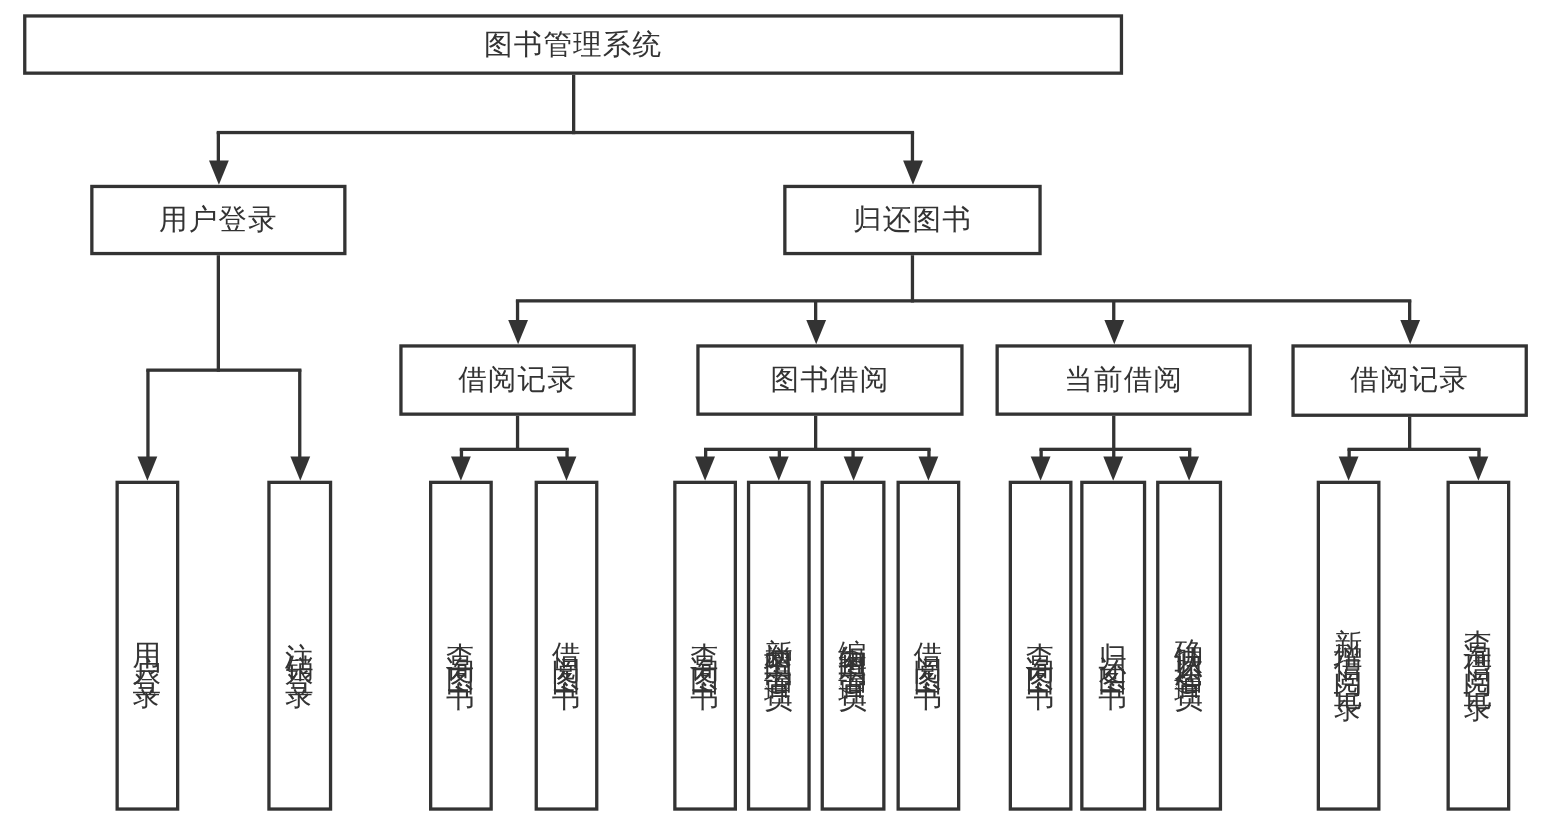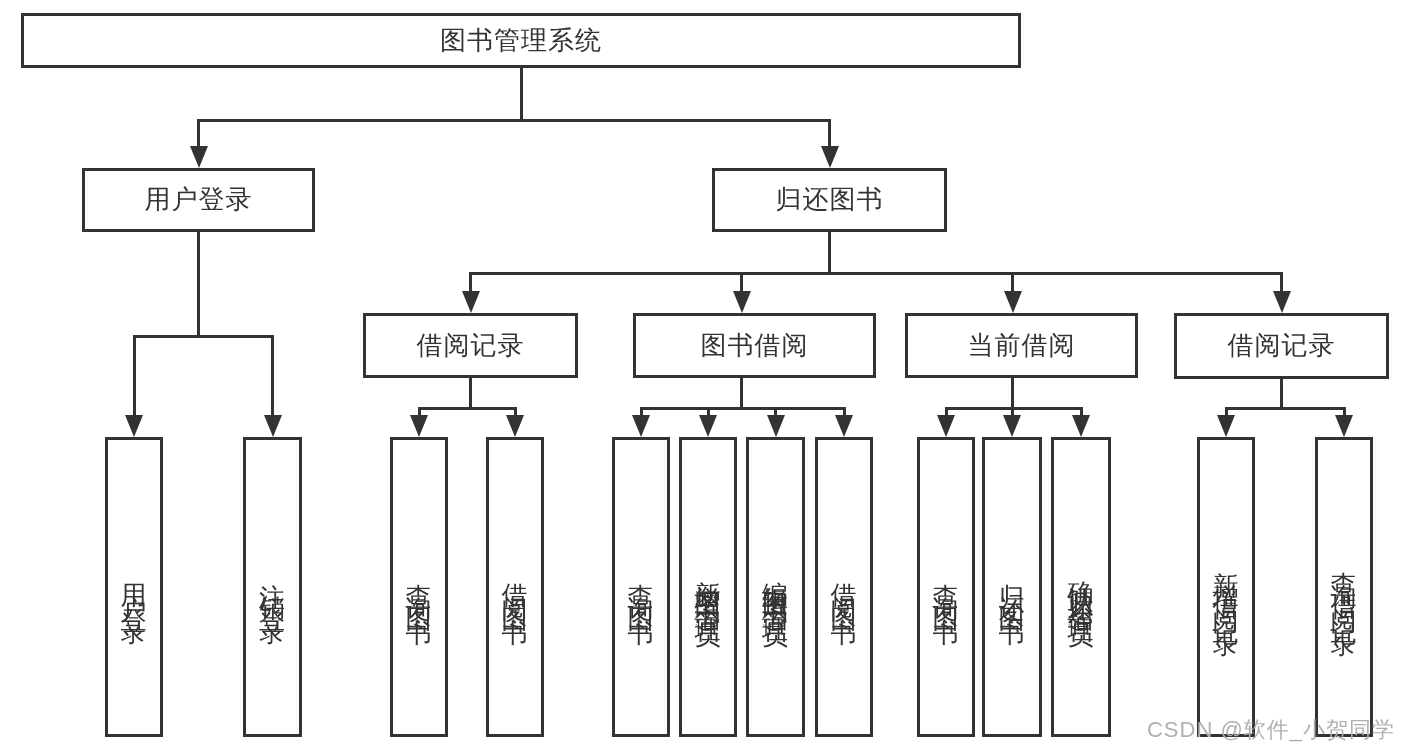--- a/index.html
+++ b/index.html
@@ -60,21 +60,20 @@
     letter-spacing:1px;
     color:var(--wm);
     z-index:3;
     pointer-events:none;
   }
 </style>
 </head>
 <body>
 
 <div id="canvas" style="--line: #333333; --box-border: #333333; --box-fill: #ffffff; --text: #333333; --wm: #b0b0b0;">
-  <span class="watermark">CSDN @软件_小贺同学</span>
 <div class="node h" style="left: 21px; top: 13px; width: 1000px; height: 55px;">
       <span class="label">图书管理系统</span>
     </div>
     <div class="node h" style="left: 82px; top: 168px; width: 233px; height: 64px;">
       <span class="label">用户登录</span>
     </div>
     <div class="node h" style="left: 712px; top: 168px; width: 235px; height: 64px;">
       <span class="label">归还图书</span>
     </div>
     <div class="node h" style="left: 363px; top: 313px; width: 215px; height: 65px;">

